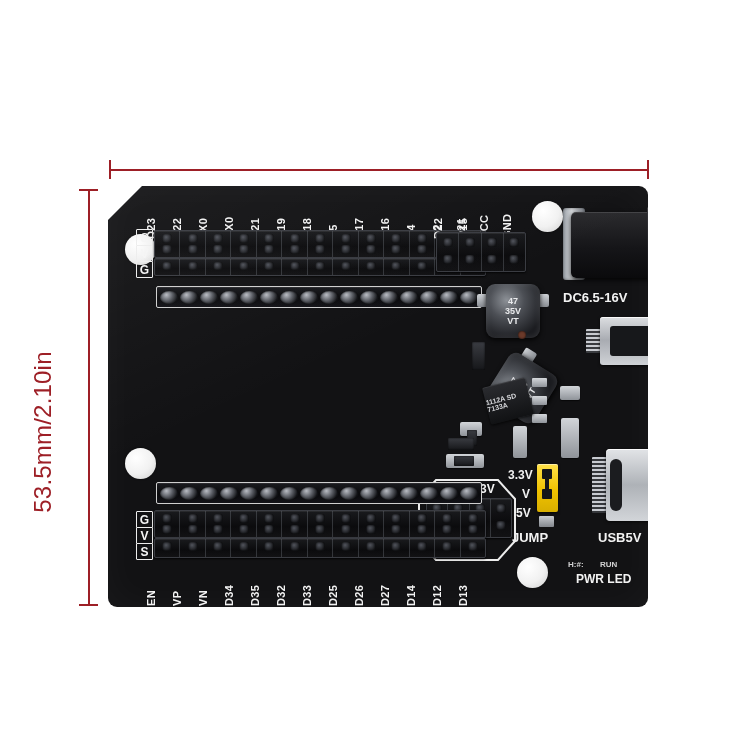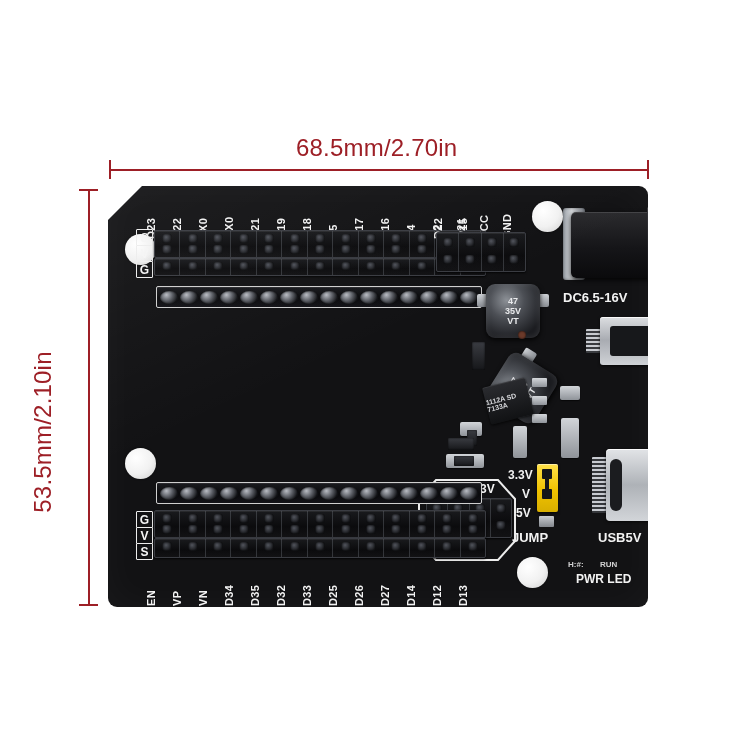--- a/index.html
+++ b/index.html
@@ -251,21 +251,20 @@
   #gnd-oct{
     position:absolute;left:310px;top:293px;width:98px;height:82px;
   }
   #gnd-oct svg{position:absolute;left:0;top:0;}
 </style>
 </head>
 <body>
 
 <div id="stage">
 
-  <div class="dim-text" id="dim-top-label">68.5mm/2.70in</div>
   <div class="dim-line-h"></div>
   <div class="tick" id="tick-tl"></div>
   <div class="tick" id="tick-tr"></div>
 
   <div class="dim-text" id="dim-left-label">53.5mm/2.10in</div>
   <div class="dim-line-v"></div>
   <div class="tick" id="tick-lt"></div>
   <div class="tick" id="tick-lb"></div>
 
   <div id="pcb">

